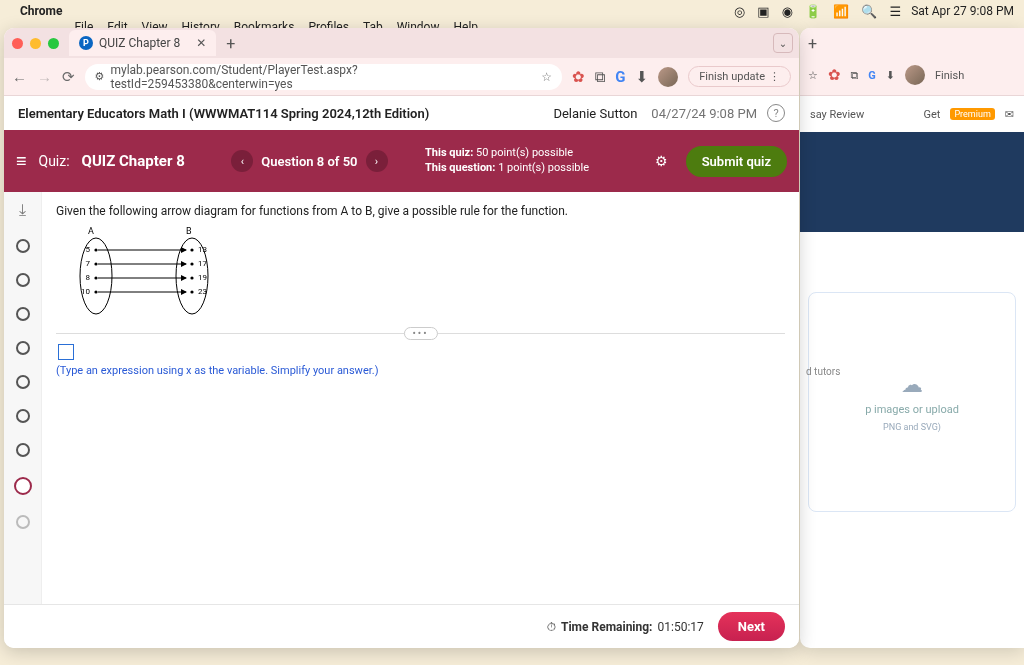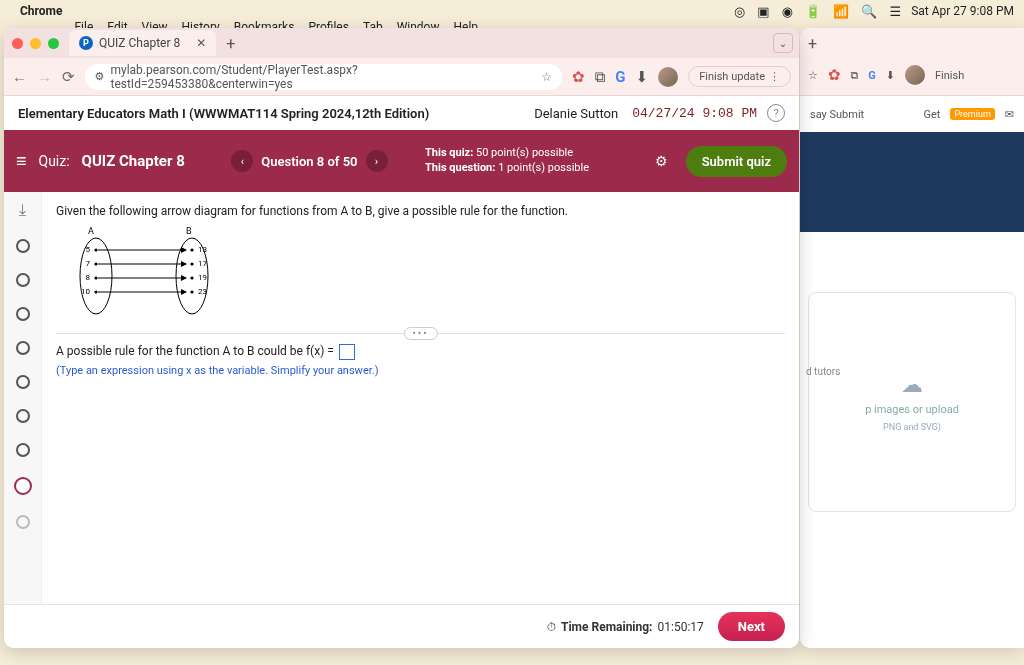--- a/index.html
+++ b/index.html
@@ -35,21 +35,21 @@
 .toolicon{color:#555;font-size:15px;}
 .toolicon.red{color:#d9534f;}
 .pill{background:#fdeeee;border:1px solid #e9c9cb;border-radius:14px;padding:3px 10px;font-size:11px;color:#555;display:flex;align-items:center;gap:4px;}
 .avatar{width:20px;height:20px;border-radius:50%;background:linear-gradient(135deg,#b98,#765);}
 
 
 .pagehead{height:34px;display:flex;align-items:center;padding:0 14px;font-size:13px;justify-content:center;}
 .pagehead .title{font-weight:600;color:#222;}
 .pagehead .sp{flex:1;}
 .pagehead .user{color:#222;margin-right:14px;}
-.pagehead .date{color:#7f1d1d;margin-right:10px;font-family:Liberation Mono, monospace;}
+.pagehead .date{color:#737373;margin-right:10px;}
 .pagehead .help{width:18px;height:18px;border:1.5px solid #888;border-radius:50%;display:flex;align-items:center;justify-content:center;font-size:11px;color:#888;}
 
 .quizbar{height:62px;background:#9c2a4b;color:#fff;display:flex;align-items:center;padding:0 12px;gap:12px;}
 .quizbar .menu{font-size:18px;}
 .quizbar .qlabel{font-size:14px;}
 .quizbar .qtitle{font-size:15px;font-weight:700;}
 .quizbar .qsp{flex:.25;}
 .qnav{display:flex;align-items:center;gap:8px;}
 .qnav .arrow{width:22px;height:22px;border-radius:50%;background:#7a1f3a;display:flex;align-items:center;justify-content:center;font-size:11px;}
 .qnav .qnum{font-size:13px;font-weight:600;}
@@ -124,21 +124,21 @@
       <span>☆</span>
       <span class="toolicon red">✿</span>
       <span>⧉</span>
       <span style="font-weight:700;color:#4285f4">G</span>
       <span>⬇</span>
       <span class="avatar"></span>
       <span>Finish</span>
     </div>
   </div>
   <div class="bar2">
-    <span>say Submit</span>
+    <span>say Review</span>
     <span style="margin-left:auto">Get</span>
     <span class="prem">Premium</span>
     <span>✉</span>
   </div>
   <div class="hero"></div>
   <div class="tutors">d tutors</div>
   <div class="card">
     <span class="cloud">☁</span>
     <span>p images or upload</span>
     <span class="sub">PNG and SVG)</span>
@@ -258,21 +258,21 @@
             <line x1="24" y1="38" x2="112" y2="38"></line>
             <line x1="24" y1="52" x2="112" y2="52"></line>
             <line x1="24" y1="66" x2="112" y2="66"></line>
           </g>
         </svg>
       </div>
       <div class="sep">
           <span class="dots">•••</span>
         </div>
       <div class="ansline">
-        <span>A possible rule for the function A to B could be f(x) = </span><span class="box"></span>
+        <span class="box"></span>
       </div>
       <div class="hint">(Type an expression using x as the variable. Simplify your answer.)</div>
     </div>
   </div>
 
   <div class="footer">
     <div class="timer">
       <span>⏱</span>
       <b>Time Remaining:</b>
       <span>01:50:17</span>

